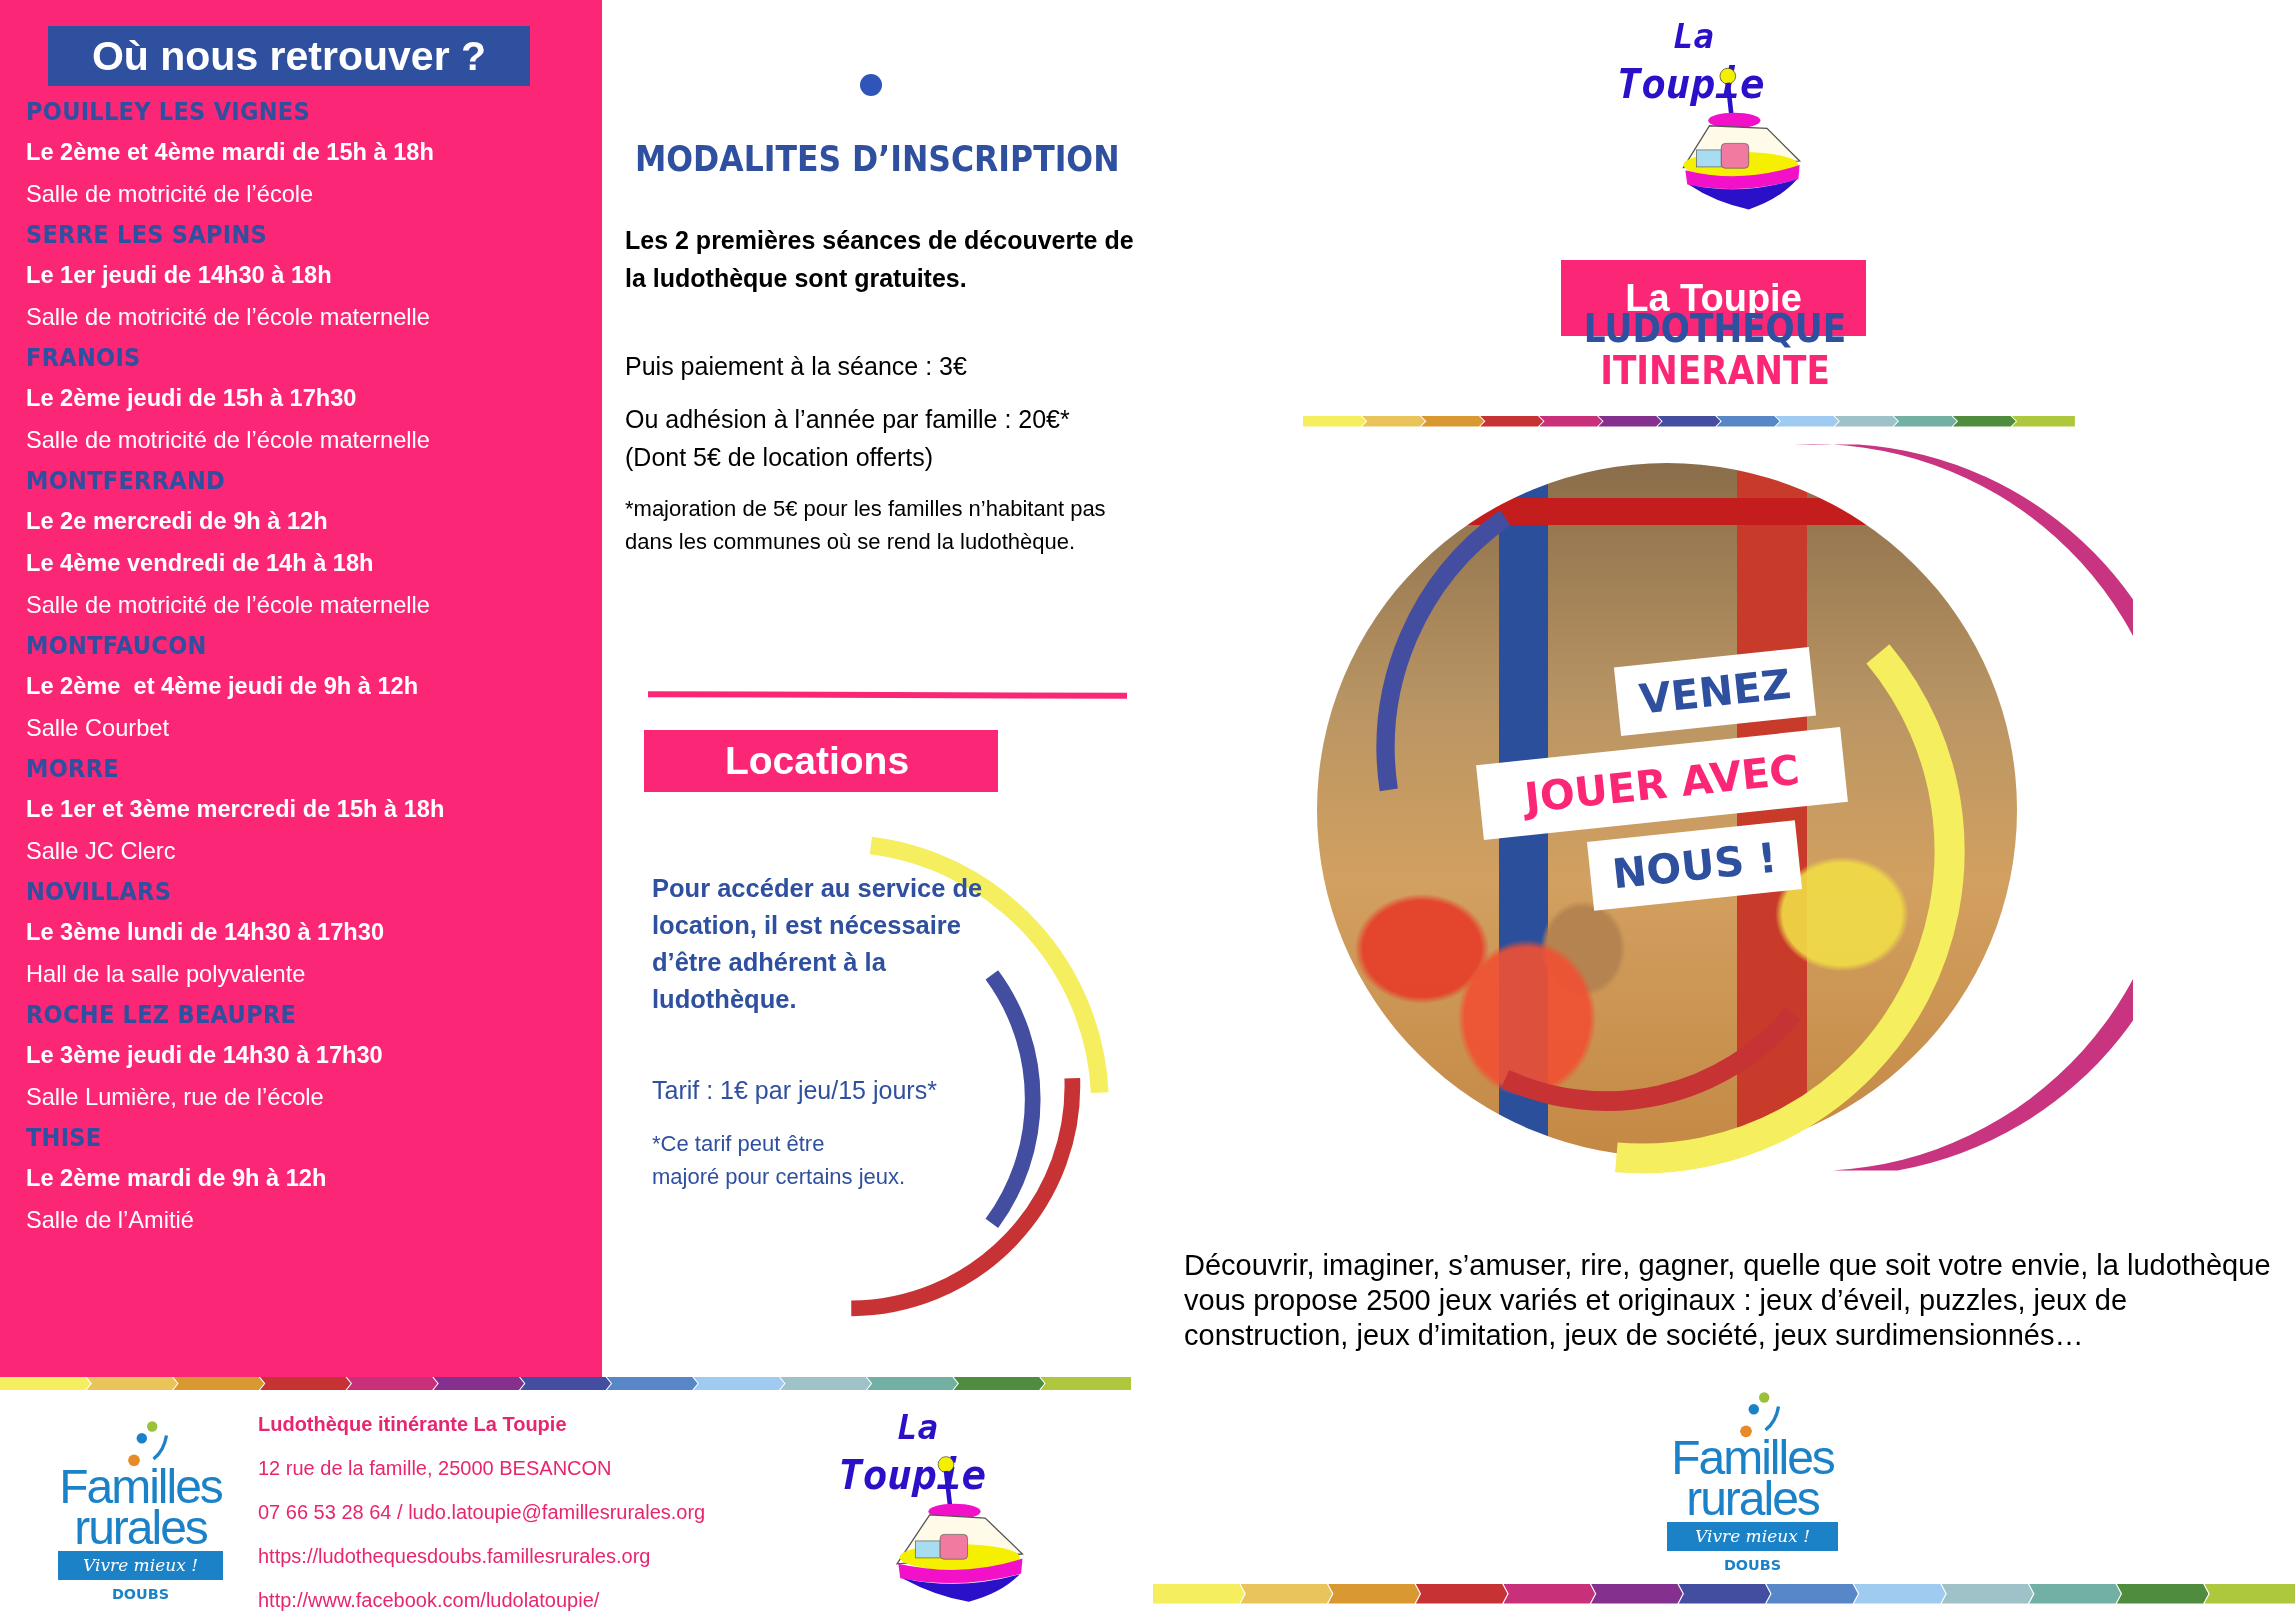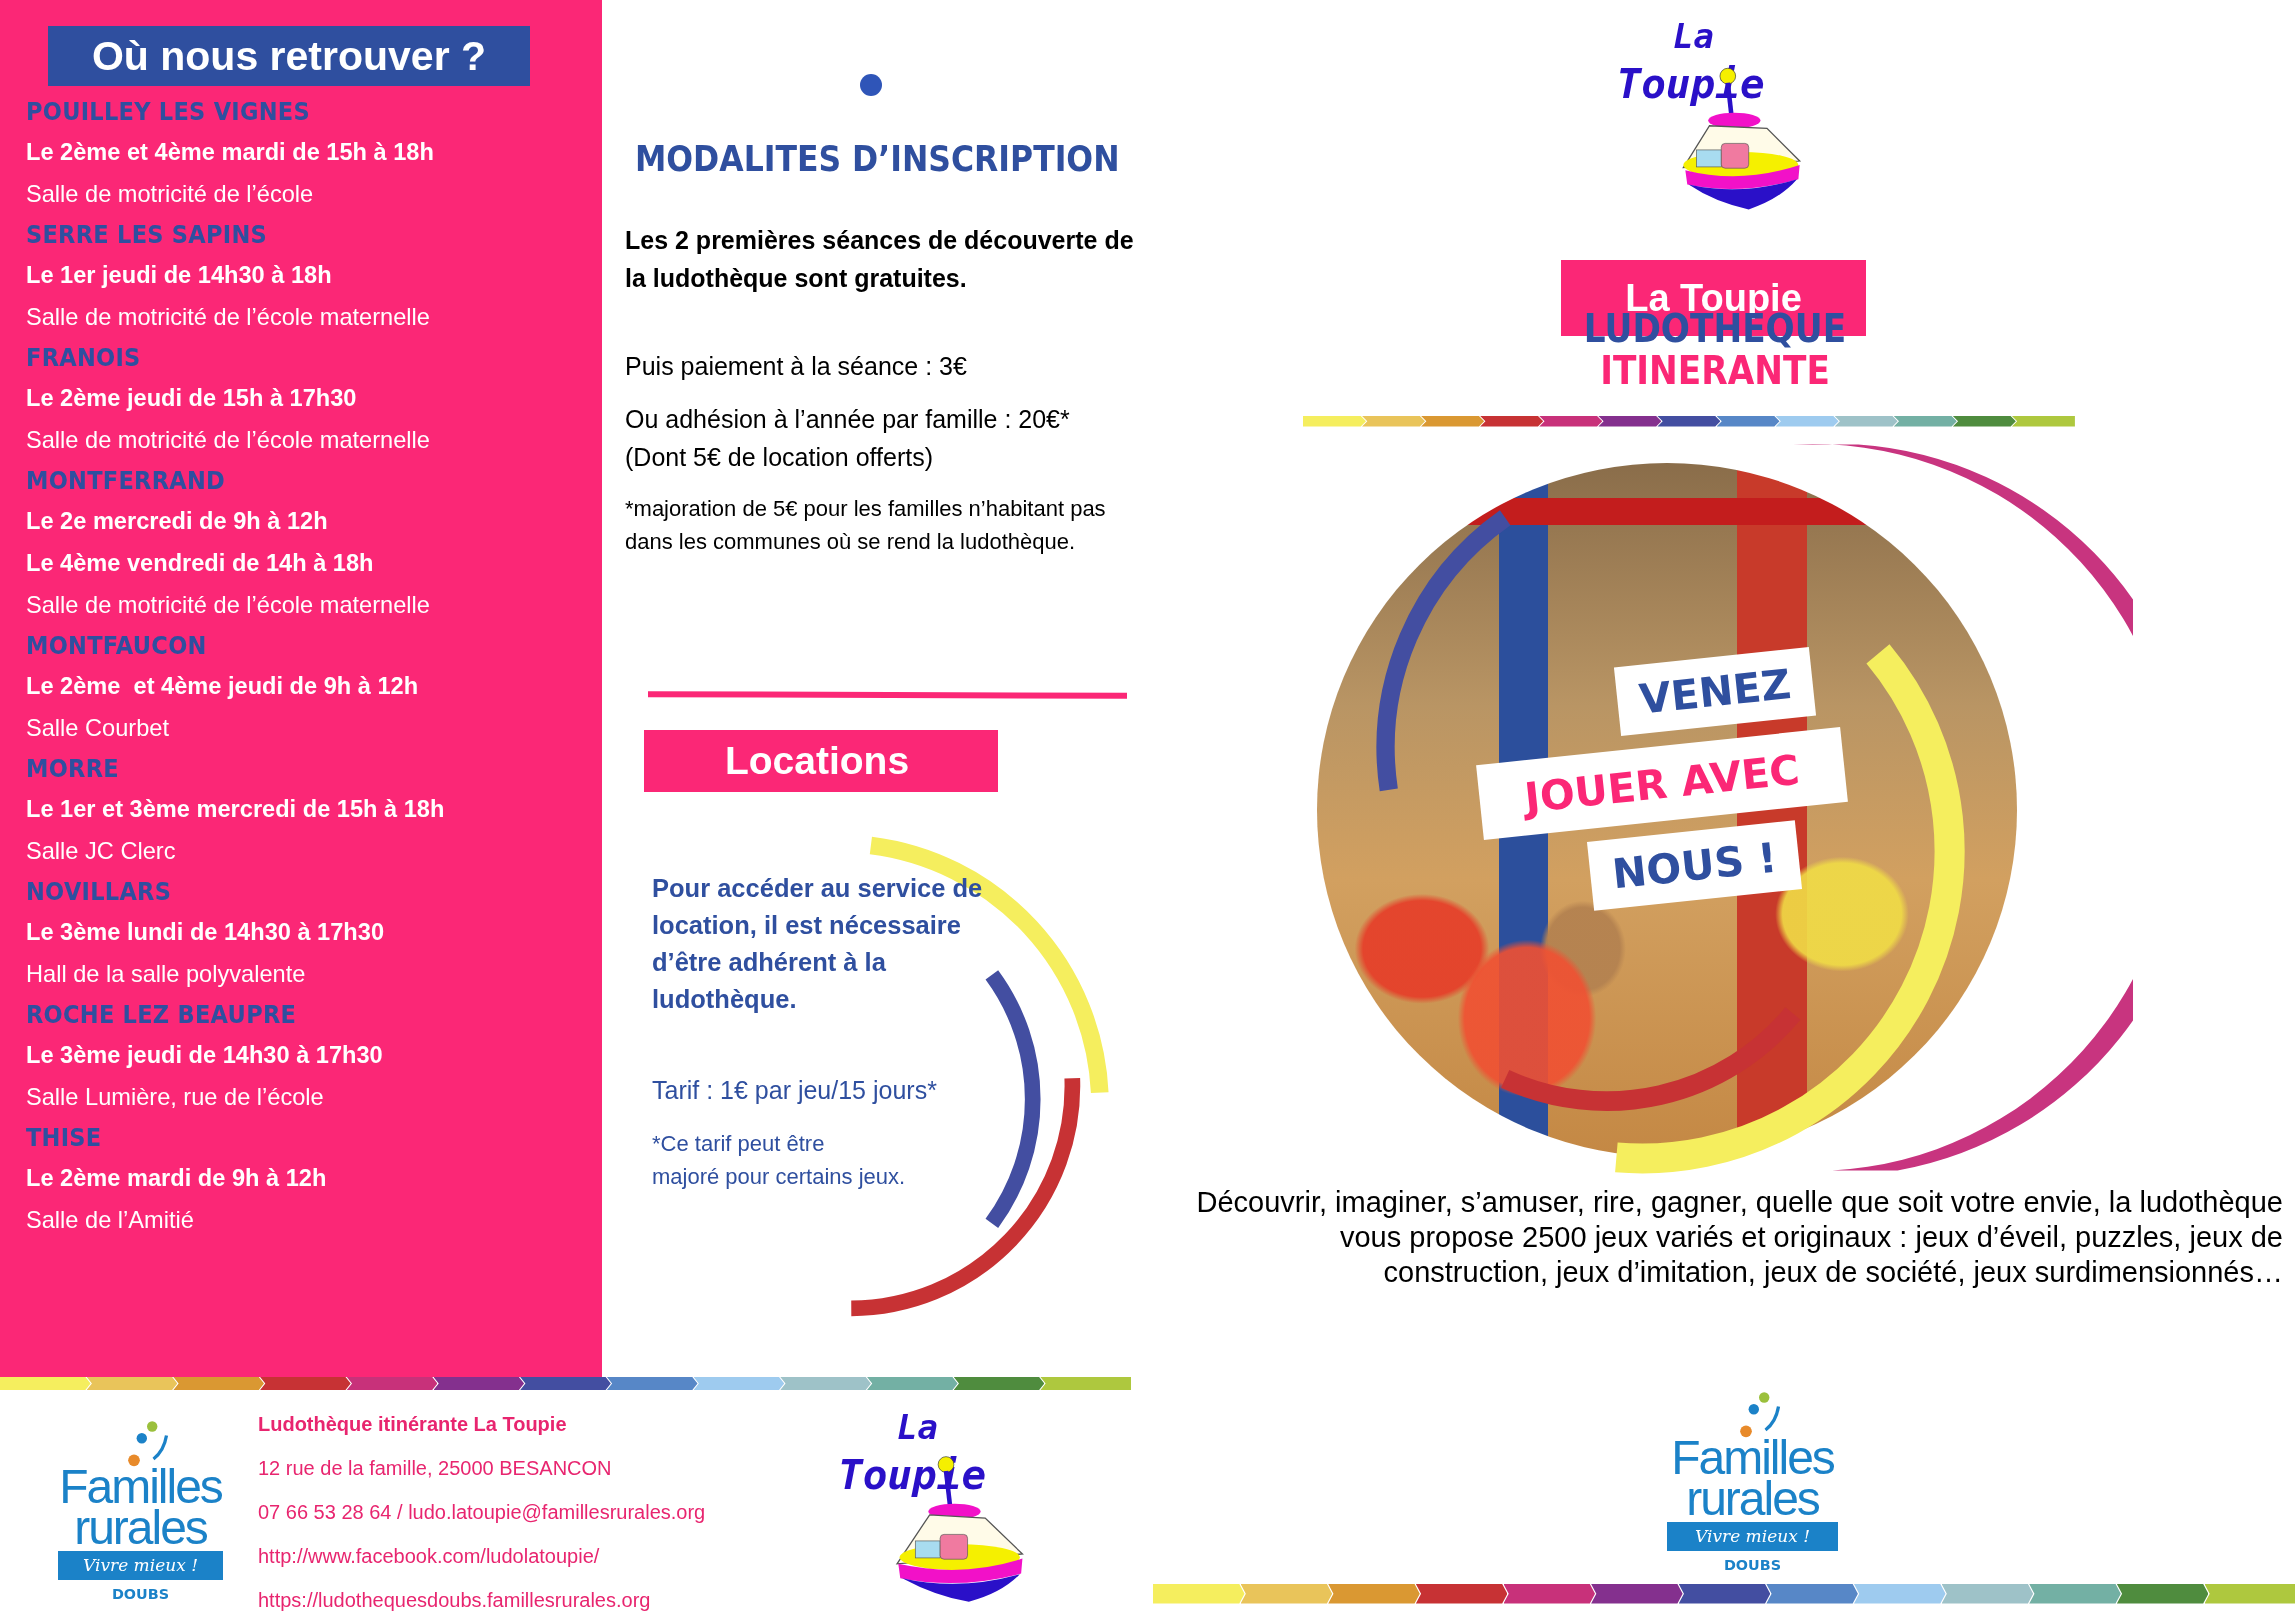--- a/index.html
+++ b/index.html
@@ -129,21 +129,21 @@
   .sign {
     position: absolute; background: #fff; font-family: "DejaVu Sans", sans-serif; font-weight: bold;
     display: flex; align-items: center; justify-content: center; transform: rotate(-6deg);
     white-space: nowrap;
   }
   .sign-1 { left: 308px; top: 219px; width: 196px; height: 69px; color: #2f4f9f; font-size: 41px; }
   .sign-2 { left: 170px; top: 308px; width: 366px; height: 75px; color: #fb2776; font-size: 41px; }
   .sign-3 { left: 281px; top: 393px; width: 209px; height: 69px; color: #2f4f9f; font-size: 41px; }
 
   .intro-text {
-    position: absolute; left: 1184px; top: 1185px; width: 1099px; text-align: right;
+    position: absolute; left: 1184px; top: 1248px; width: 1099px; text-align: left;
     color: #000; font-family: "Liberation Sans", sans-serif; font-size: 29px; line-height: 35px;
   }
 </style>
 </head>
 <body>
 
 <div class="left-panel">
   <div class="where-title">Où nous retrouver ?</div>
   <div class="loc-list">
     <div>
@@ -276,22 +276,22 @@
   <div class="fr-word">Familles</div>
   <div class="fr-word">rurales</div>
   <div class="fr-band">Vivre mieux !</div>
   <div class="fr-doubs">DOUBS</div>
 </div>
 
 <div class="footer-contact">
   <div class="fc-name">Ludothèque itinérante La Toupie</div>
   <div>12 rue de la famille, 25000 BESANCON</div>
   <div>07 66 53 28 64 / ludo.latoupie@famillesrurales.org</div>
+  <div>https://ludothequesdoubs.famillesrurales.org</div>
   <div>http://www.facebook.com/ludolatoupie/</div>
-  <div>https://ludothequesdoubs.famillesrurales.org</div>
 </div>
 
 <div class="toupie-logo" style="left:838px; top:1407px; width:216px; height:196px;">
   <div class="toupie-la" style="left:59px; top:0; font-size:34px;">La</div>
   <div class="toupie-word" style="left:0; top:44px; font-size:41px;">Toupie</div>
   <svg width="216" height="196" viewBox="0 0 330 300" style="position:absolute;left:0;top:0;">
     <circle cx="165" cy="88" r="12" fill="#f5f000" stroke="#333" stroke-width="1"></circle>
     <line x1="165" y1="98" x2="178" y2="210" stroke="#2a10c8" stroke-width="7"></line>
     <ellipse cx="178" cy="160" rx="40" ry="12" fill="#f211c8"></ellipse>
     <path d="M90 240 L140 165 L225 170 L282 225 Z" fill="#fffbe8" stroke="#555" stroke-width="2"></path>

